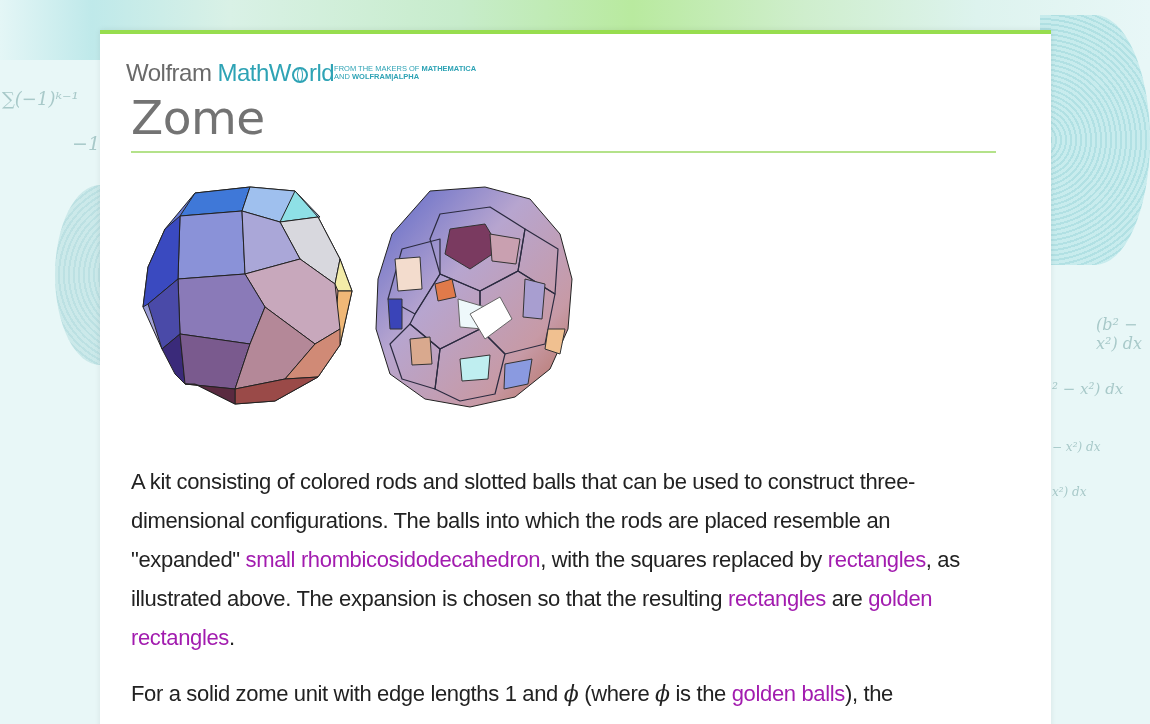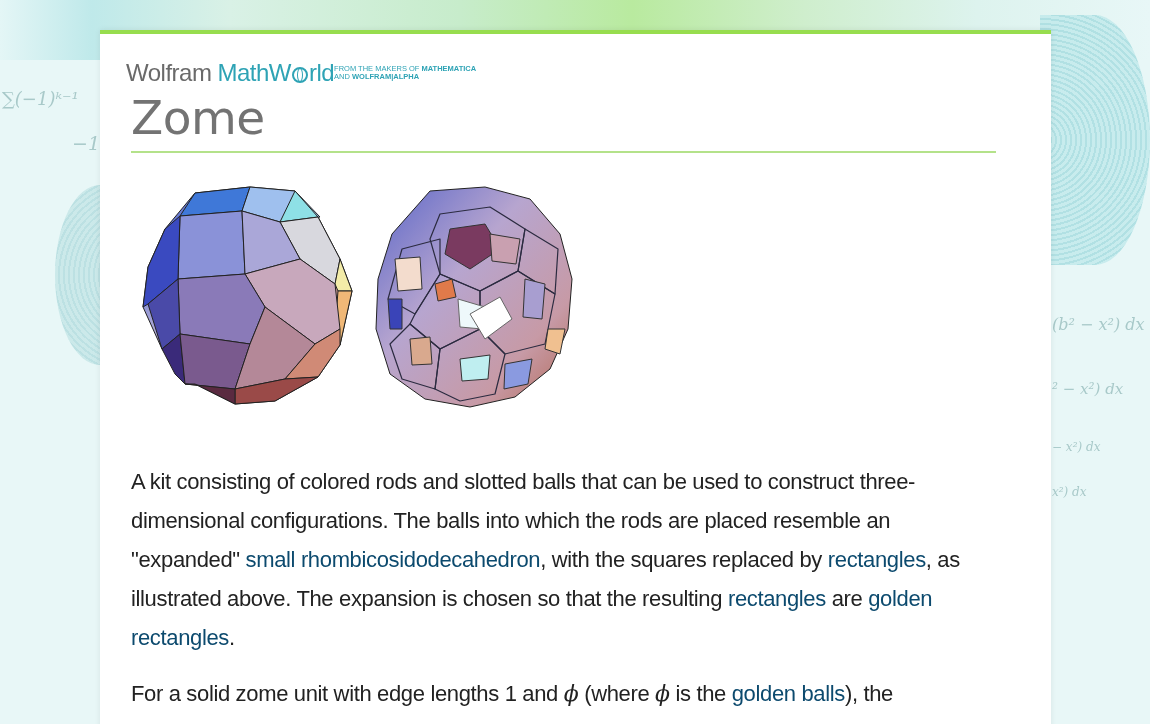--- a/index.html
+++ b/index.html
@@ -23,21 +23,21 @@
     position:absolute; left:1040px; top:15px; width:110px; height:250px;
     background: repeating-radial-gradient(circle at 0% 50%, #9fd9dd 0 2px, #bde8ea 2px 5px);
     border-radius: 0 60% 60% 0;
     opacity:0.75;
   }
   .bg-formula {
     position:absolute; color:#a8c9c9; font-family:"DejaVu Serif", serif; font-style:italic;
   }
   .bg-f1 { left:2px; top:88px; font-size:18px;text-align:right; }
   .bg-f2 { left:72px; top:132px; font-size:19px; }
-  .bg-f3 { left:1052px; top:315px; font-size:16px; }
+  .bg-f3 { left:1052px; top:315px; font-size:16px;padding-left:44px; }
   .bg-f4 { left:1052px; top:380px; font-size:15px; }
   .bg-f5 { left:1052px; top:440px; font-size:12px; }
   .bg-f6 { left:1052px; top:485px; font-size:12px;font-style:italic; }
 
   
   .card {
     position:absolute; left:100px; top:30px; width:951px; height:720px;
     background:#ffffff;
     border-top:4px solid #97dd4e;
     box-shadow: 0 0 6px rgba(0,0,0,0.08);
@@ -75,21 +75,21 @@
   }
   .figure svg { display:block; }
 
   .body-text {
     position:absolute; left:31px; width:870px;
     font-family:"Liberation Sans", sans-serif; font-size:22px; color:#222;
     line-height:39px; letter-spacing:-0.35px;
   }
   .p1 { top:428px; }
   .p2 { top:640px; }
-  .link { color:#0c4a6e; text-decoration:none; cursor:pointer; }
+  .link { color:#a21caf; text-decoration:none; cursor:pointer; }
   .phi { font-family:"DejaVu Serif", serif; font-style:italic; }
 </style>
 </head>
 <body>
 
 <div class="bg-top"></div>
 <div class="bg-left-blob"></div>
 <div class="bg-right-blob"></div>
 <div class="bg-formula bg-f1">∑(−1)ᵏ⁻¹</div>
 <div class="bg-formula bg-f2">−1n</div>

